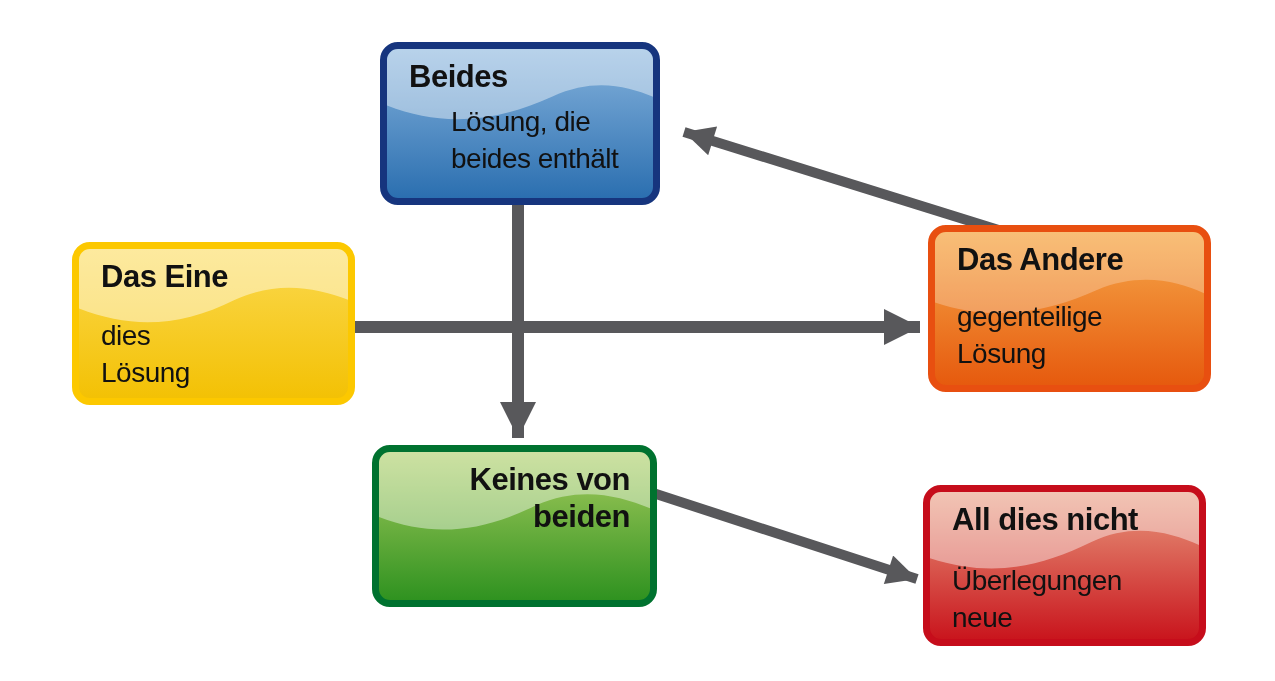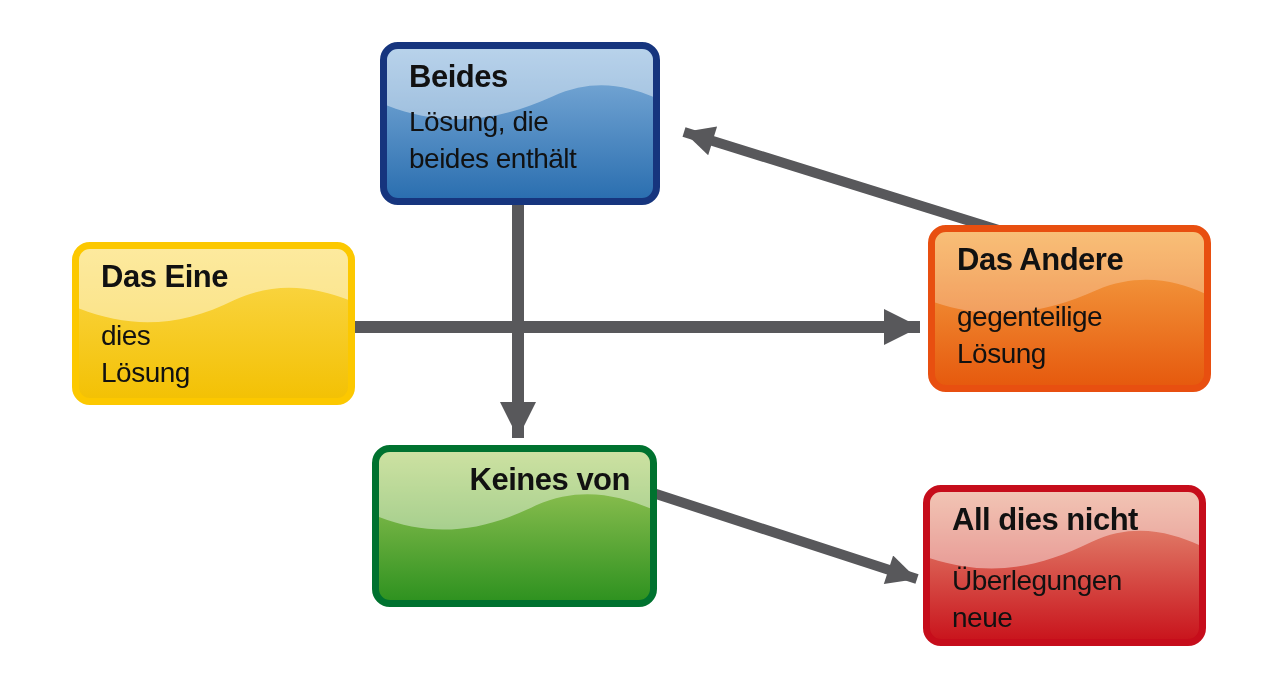--- a/index.html
+++ b/index.html
@@ -56,21 +56,21 @@
     line-height:1.18;
     letter-spacing:-0.5px;
   }
   .node-body{
     font-size:28px;
     font-weight:400;
     line-height:1.32;
     letter-spacing:-0.5px;
   }
   
-  .n-beides .node-body{margin-top:8px;}
+  .n-beides .node-body{margin-top:8px;margin-left:42px;}
   .n-das-eine .node-body{margin-top:22px;}
   .n-das-andere .node-body{margin-top:20px;}
   .n-all-dies-nicht .node-body{margin-top:24px;}
   .n-keines .node-body{
     margin-top:auto;
     font-size:23px;
     line-height:1.2;
     padding-bottom:4px;
   }
 </style>
@@ -130,20 +130,21 @@
     </div>
   </div>
 
   <div class="node n-keines" style="left: 372px; top: 445px; width: 285px; height: 162px; text-align: right; --border: #00722f; --fill1: #a8cc5e; --fill2: #2f9220;">
     <svg class="gloss" viewBox="0 0 100 100" preserveAspectRatio="none">
       <path d="M0,44 C20,58 38,54 58,36 C74,23 88,29 100,38 L100,0 L0,0 Z" fill="rgba(255,255,255,0.42)"></path>
     </svg>
     <div class="node-content">
       <div class="node-title">
         <div>Keines von</div>
+        <div>beiden</div>
       </div>
     </div>
   </div>
 
   <div class="node n-all-dies-nicht" style="left: 923px; top: 485px; width: 283px; height: 161px; --border: #c60d1b; --fill1: #e89a7e; --fill2: #c9151d;">
     <svg class="gloss" viewBox="0 0 100 100" preserveAspectRatio="none">
       <path d="M0,45 C22,58 40,52 60,34 C76,20 90,28 100,36 L100,0 L0,0 Z" fill="rgba(255,255,255,0.42)"></path>
     </svg>
     <div class="node-content">
       <div class="node-title">All dies nicht</div>

